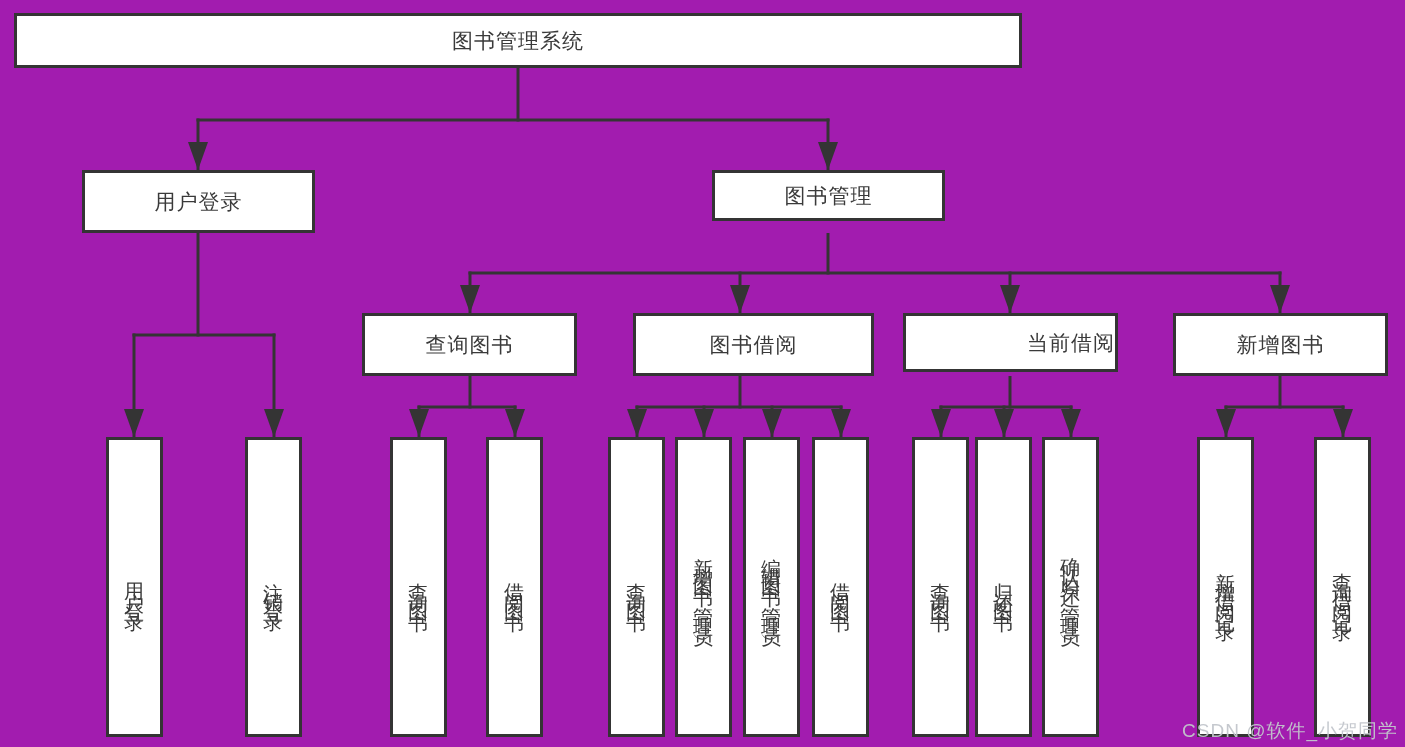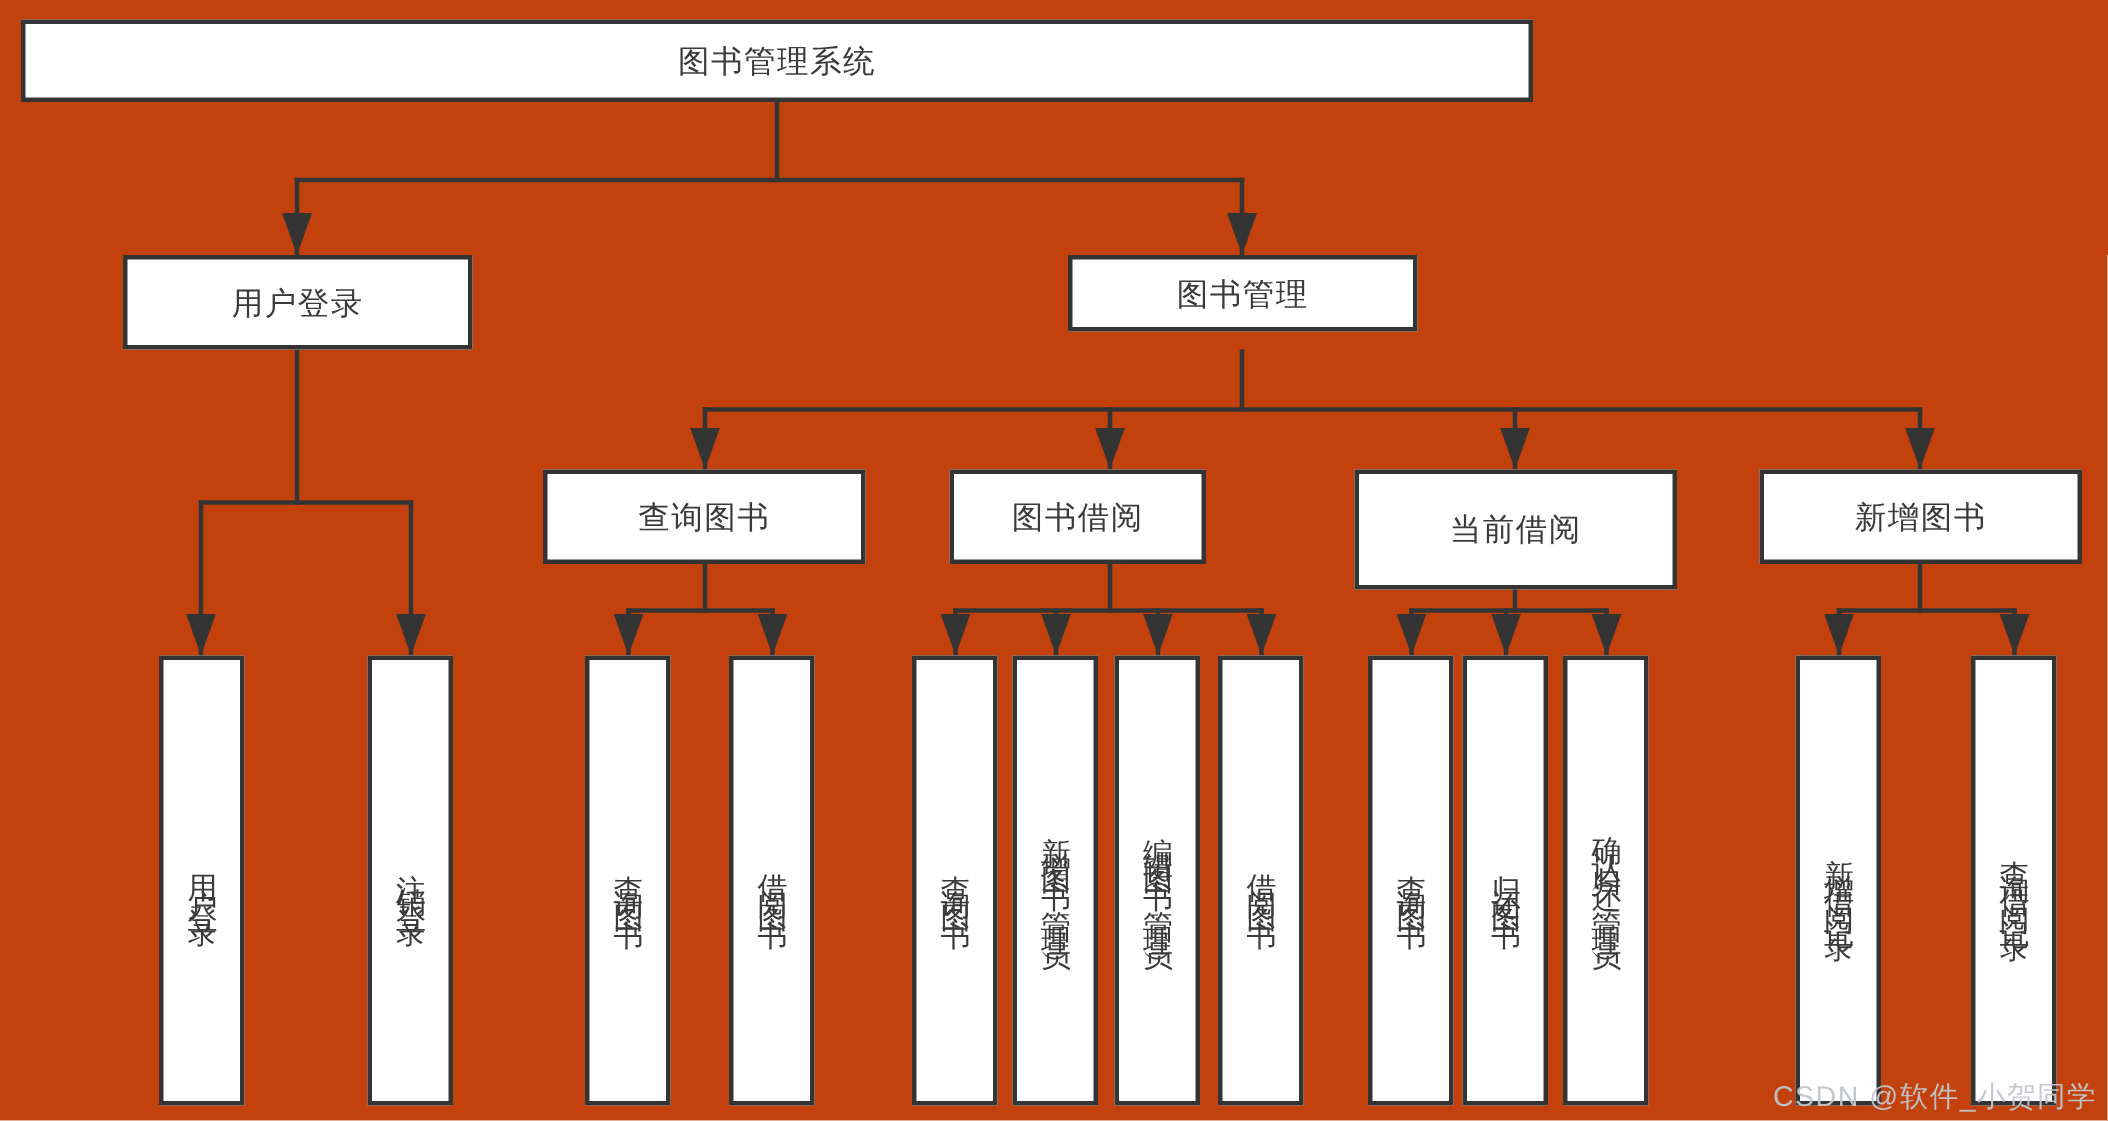--- a/index.html
+++ b/index.html
@@ -4,21 +4,21 @@
 <style>
   html, body {
     margin: 0;
     padding: 0;
     background: #ffffff;
   }
   #canvas {
     position: relative;
     width: 1405px;
     height: 747px;
-    background: #c2410c;
+    background: #a21caf;
     font-family: "Liberation Sans", sans-serif;
     overflow: hidden;
   }
   #connectors {
     position: absolute;
     left: 0;
     top: 0;
     z-index: 1;
   }
   .hbox {
@@ -58,22 +58,22 @@
     line-height: 1;
     white-space: nowrap;
   }
   
   #node-root      { left: 14px;  top: 13px;  width: 1008px; height: 55px; }
   
   #node-user-login      { left: 82px;  top: 170px; width: 233px; height: 63px; }
   #node-book-management { left: 712px; top: 170px; width: 233px; height: 51px; }
   
   #node-new-book-recommend { left: 362px;  top: 313px; width: 215px; height: 63px; }
-  #node-book-borrow        { left: 633px;  top: 313px; width: 171px; height: 63px; }
-  #node-current-borrow     { left: 903px;  top: 313px; width: 215px; height: 80px; }
+  #node-book-borrow        { left: 633px;  top: 313px; width: 241px; height: 63px; }
+  #node-current-borrow     { left: 903px;  top: 313px; width: 215px; height: 59px; justify-content: flex-end; }
   #node-borrow-records     { left: 1173px; top: 313px; width: 215px; height: 63px; }
   
   #leaf-user-login       { left: 106px; }
   #leaf-logout           { left: 245px; }
   #leaf-query-newbook    { left: 390px; }
   #leaf-borrow-newbook   { left: 486px; }
   #leaf-query-borrow     { left: 608px; }
   #leaf-add-book-admin   { left: 675px; }
   #leaf-edit-book-admin  { left: 743px; }
   #leaf-borrow-borrow    { left: 812px; }

